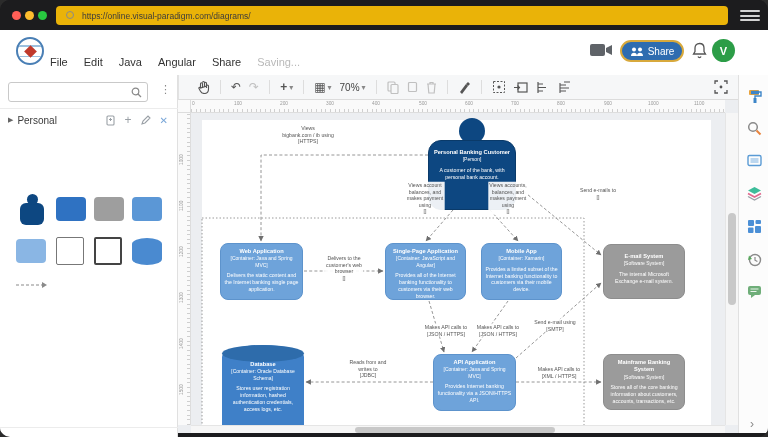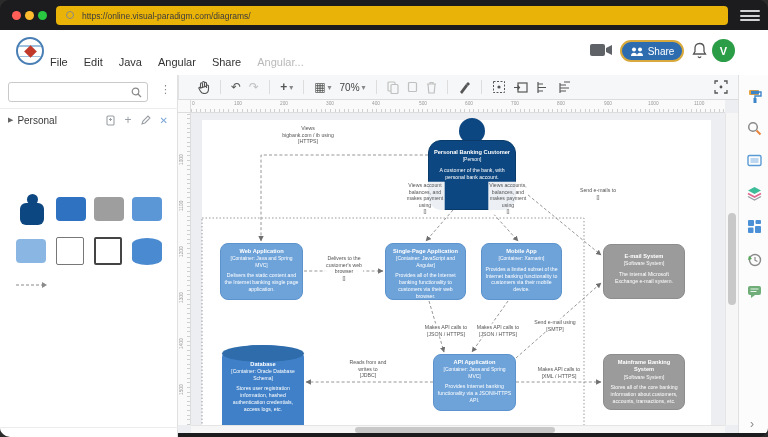--- a/index.html
+++ b/index.html
@@ -106,21 +106,21 @@
         <span class="ln1"></span>
           <span class="ln2"></span>
           <span class="dia"></span>
       </div>
       <div id="menus">
         <span>File</span>
         <span>Edit</span>
         <span>Java</span>
         <span>Angular</span>
         <span>Share</span>
-        <span id="saving">Angular...</span>
+        <span id="saving">Saving...</span>
       </div>
       <span class="hico" style="left:590px">
         <svg width="23" height="16" viewBox="0 0 23 16">
             <rect x="0" y="2" width="15" height="12" rx="2" fill="#5f6368"></rect>
             <path d="M16 6l6-3v10l-6-3z" fill="#5f6368"></path>
           </svg>
       </span>
       <div id="sharebtn">
         <svg width="14" height="9" viewBox="0 0 14 9">
             <circle cx="4" cy="2.5" r="2" fill="#fff"></circle>

